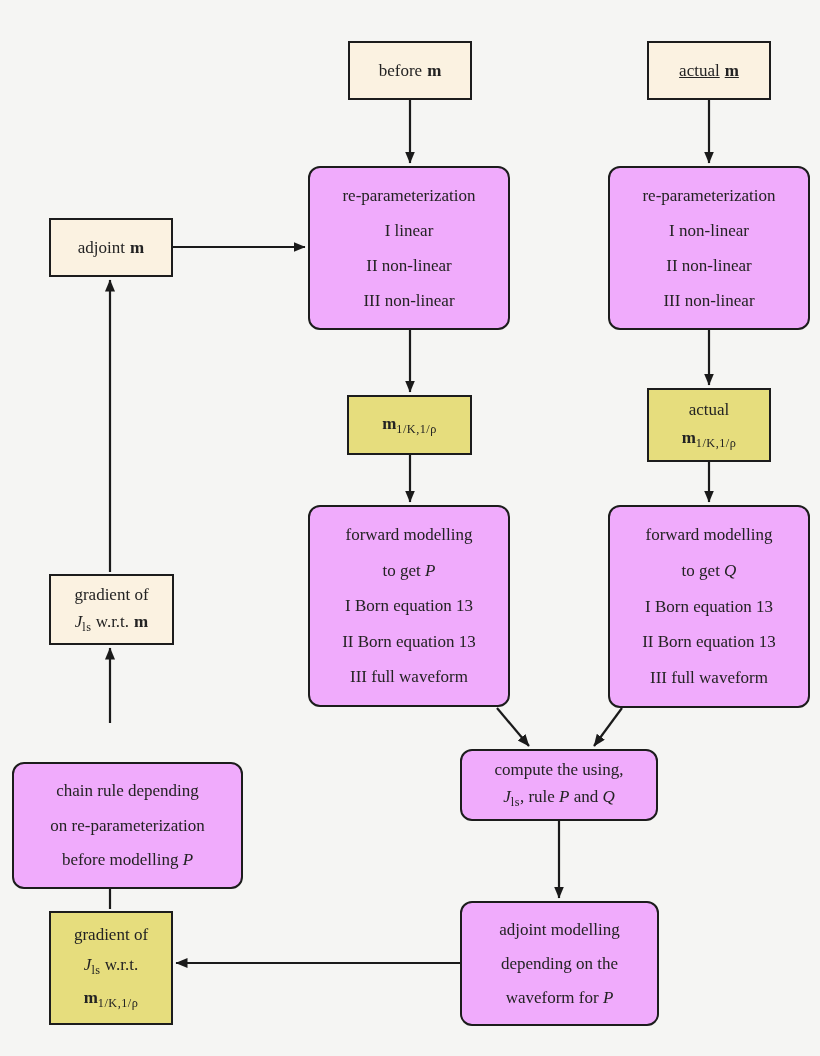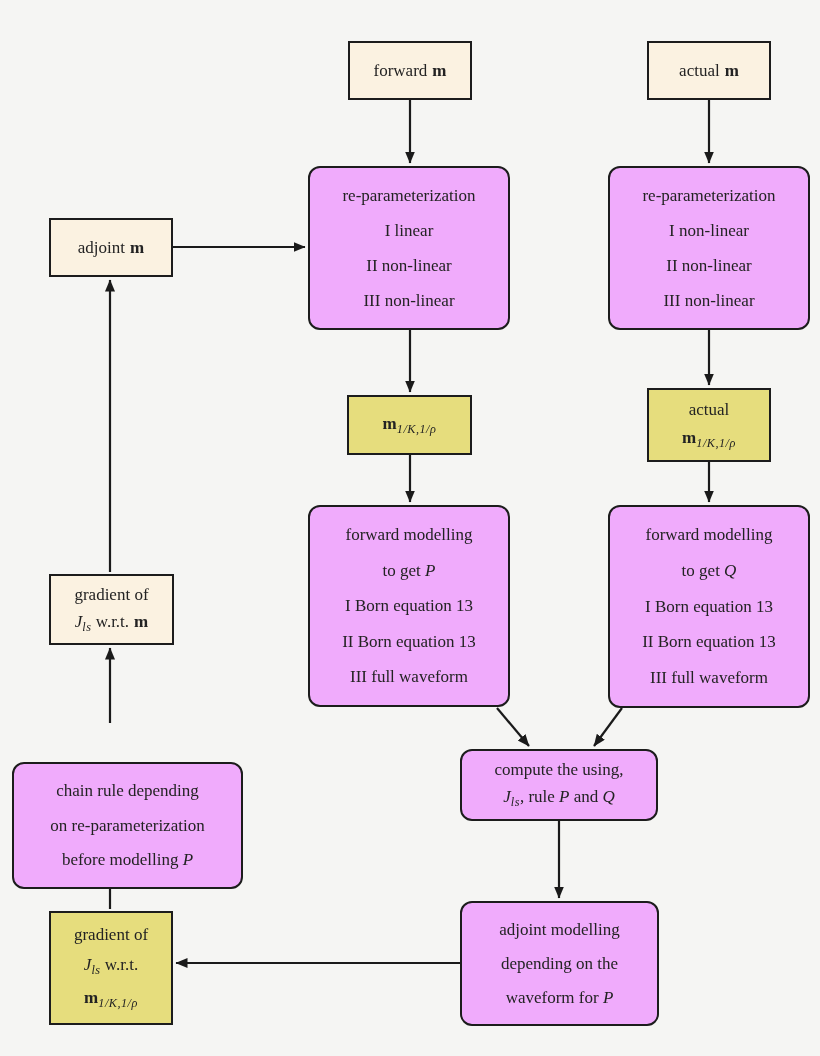--- a/index.html
+++ b/index.html
@@ -18,21 +18,21 @@
     text-align:center;font-size:17px;line-height:1.15;
     padding:2px 4px;
   }
   .single{justify-content:center;}
   .cream{background:#fbf2e1;}
   .blue{background:#f0abfc;border-radius:12px;border-width:2.4px;}
   .yellow{background:#e6dd7d;}
   .line{white-space:nowrap;}
   .vec{font-weight:bold;margin-left:5px;}
   .ivar{font-style:italic;}
-  sub{font-size:0.72em;font-style:italic;letter-spacing:0.5px;}
+  sub{font-size:0.72em;letter-spacing:0.5px;}
   svg.arrows{position:absolute;left:0;top:0;pointer-events:none;}
   svg.arrows line{stroke:#1a1a1a;stroke-width:2.2px;}
 </style>
 </head>
 <body>
 
 <div id="canvas">
 
   <svg class="arrows" width="820" height="1056" viewBox="0 0 820 1056">
     <defs>
@@ -50,24 +50,24 @@
     <line x1="497" y1="708" x2="529" y2="746" marker-end="url(#ah)"></line>
     <line x1="622" y1="708" x2="594" y2="746" marker-end="url(#ah)"></line>
     <line x1="559" y1="821" x2="559" y2="898" marker-end="url(#ah)"></line>
     <line x1="460" y1="963" x2="176" y2="963" marker-end="url(#ah)"></line>
     <line x1="110" y1="909" x2="110" y2="855" marker-end="url(#ah)"></line>
     <line x1="110" y1="723" x2="110" y2="648" marker-end="url(#ah)"></line>
     <line x1="110" y1="572" x2="110" y2="280" marker-end="url(#ah)"></line>
   </svg>
 
   <div class="box cream single" style="left:348px;top:41px;width:124px;height:59px;">
-    <div class="line"><span>forward</span><span class="vec">m</span></div>
+    <div class="line"><span>before</span><span class="vec">m</span></div>
   </div>
 
-  <div class="box cream single" style="left:647px;top:41px;width:124px;height:59px;">
+  <div class="box cream single" style="left:647px;top:41px;width:124px;height:59px;text-decoration:underline;">
     <div class="line"><span>actual</span><span class="vec">m</span></div>
   </div>
 
   <div class="box blue" style="left:308px;top:166px;width:202px;height:164px;">
     <div class="line">re-parameterization</div>
     <div class="line">I linear</div>
     <div class="line">II non-linear</div>
     <div class="line">III non-linear</div>
   </div>
 

